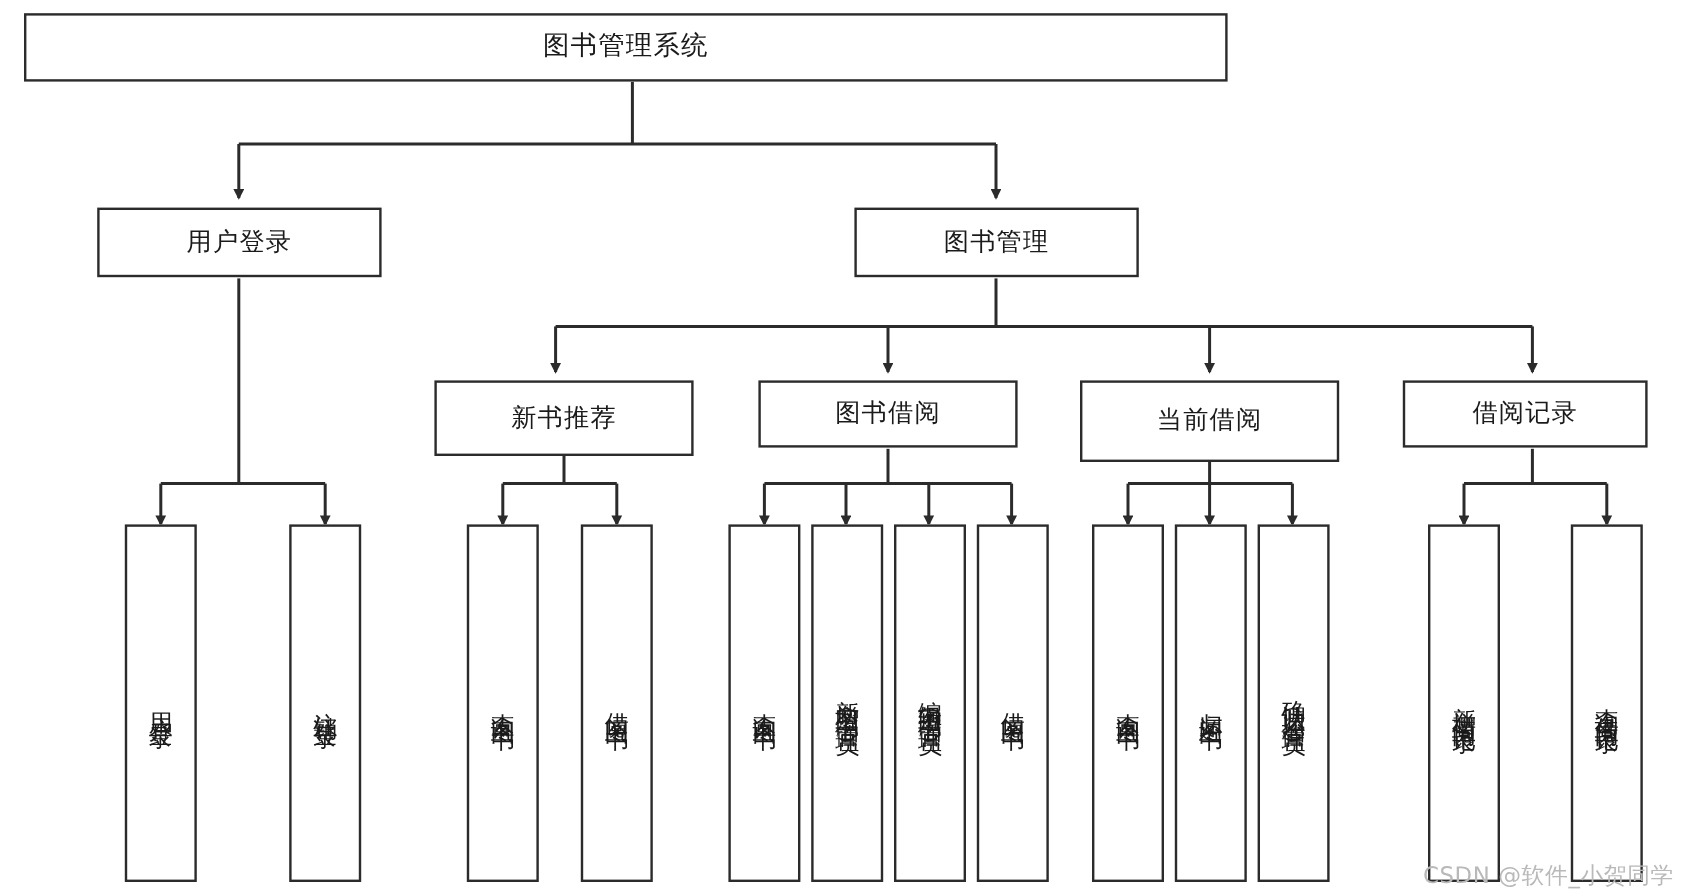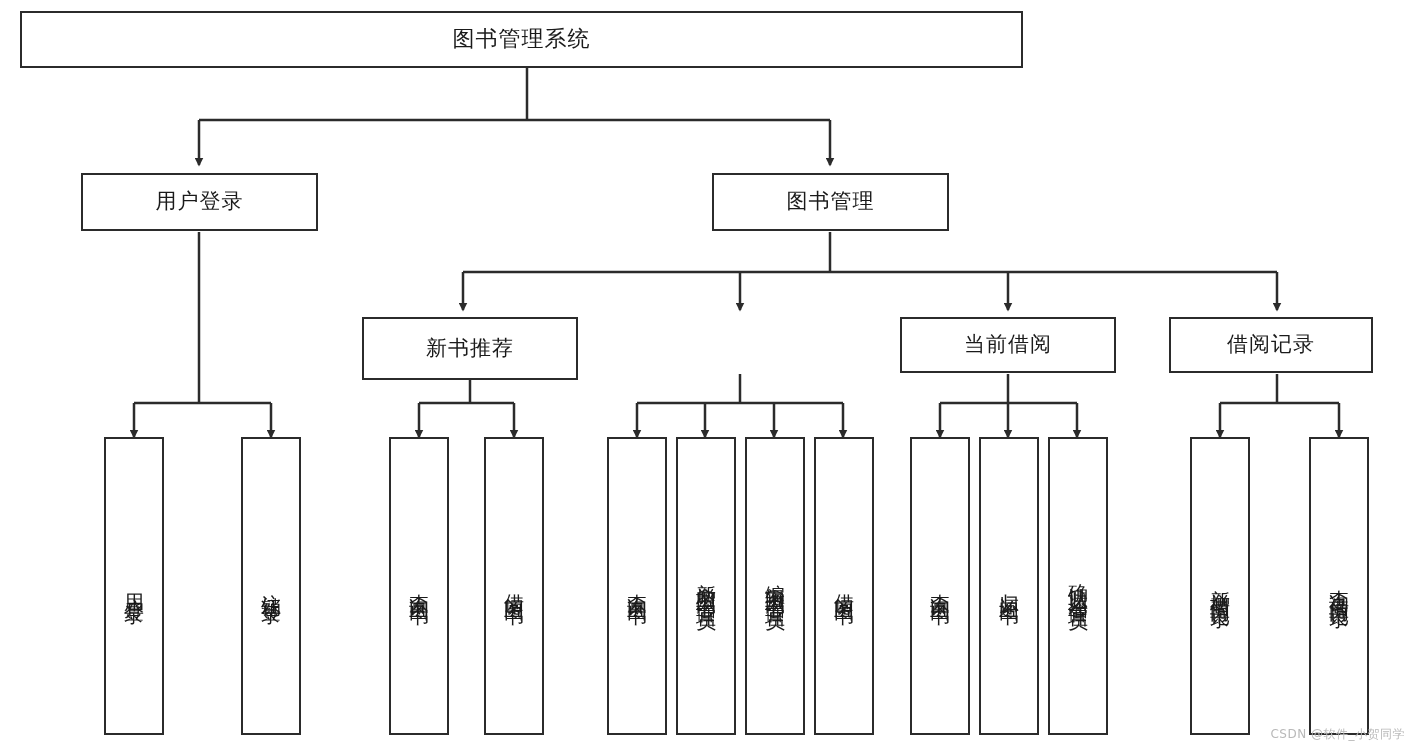--- a/index.html
+++ b/index.html
@@ -55,23 +55,23 @@
     padding: 6px 0;
     align-items: center;
     justify-content: center;
   }
   .node-label {
     display: block;
     white-space: pre-line;
   }
   .watermark {
     position: absolute;
-    right: 0;
+    right: 10px;
     bottom: 4px;
-    font-size: 12px;
+    font-size: 19px;
     color: #b9b9b9;
     letter-spacing: 0.5px;
     z-index: 5;
     white-space: nowrap;
   }
 </style>
 </head>
 <body>
 
 <div id="diagram-root">
@@ -145,21 +145,24 @@
   <div class="node horizontal" style="left:81px; top:173px; width:237px; height:58px;">
     <span class="node-label">用户登录</span>
   </div>
   <div class="node horizontal" style="left:712px; top:173px; width:237px; height:58px;">
     <span class="node-label">图书管理</span>
   </div>
 
   <div class="node horizontal" style="left:362px; top:317px; width:216px; height:63px;">
     <span class="node-label">新书推荐</span>
   </div>
-  <div class="node horizontal" style="left:900px; top:317px; width:216px; height:56px;">
+  <div class="node horizontal" style="left:632px; top:317px; width:216px; height:56px;">
+    <span class="node-label">图书借阅</span>
+  </div>
+  <div class="node horizontal" style="left:900px; top:317px; width:216px; height:68px;">
     <span class="node-label">当前借阅</span>
   </div>
   <div class="node horizontal" style="left:1169px; top:317px; width:204px; height:56px;">
     <span class="node-label">借阅记录</span>
   </div>
 
   <div class="node vertical" style="left:104px; top:437px; width:60px; height:298px;">
     <span class="node-label">用户登录</span>
   </div>
   <div class="node vertical" style="left:241px; top:437px; width:60px; height:298px;">

